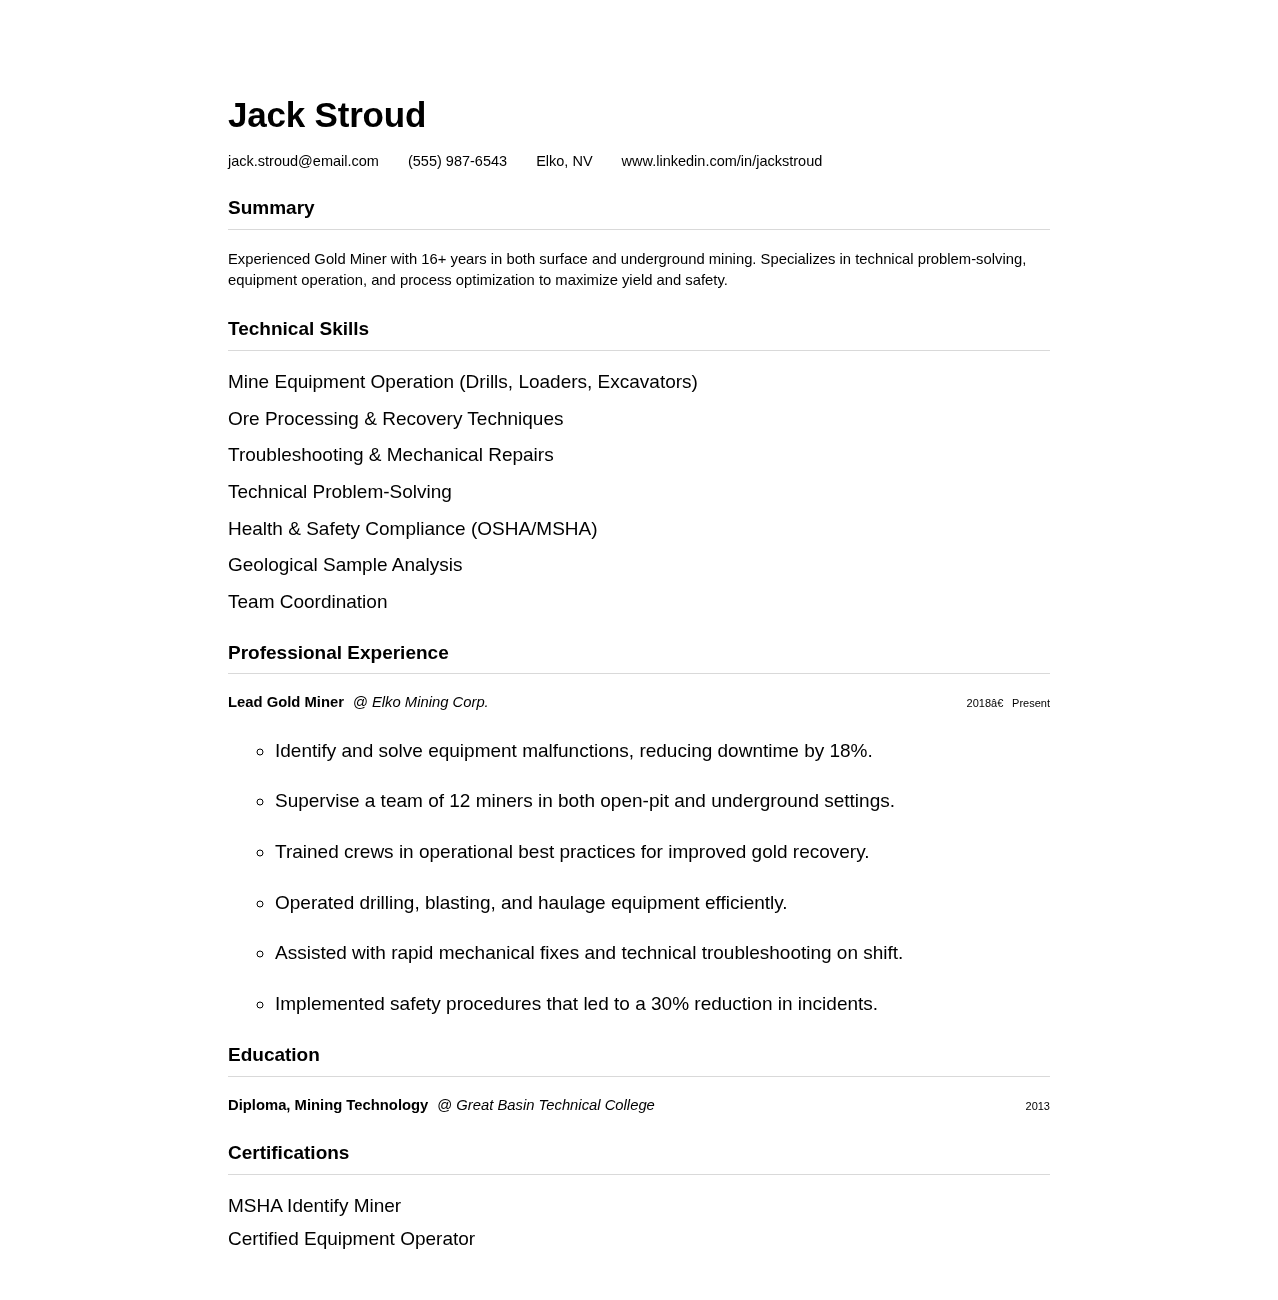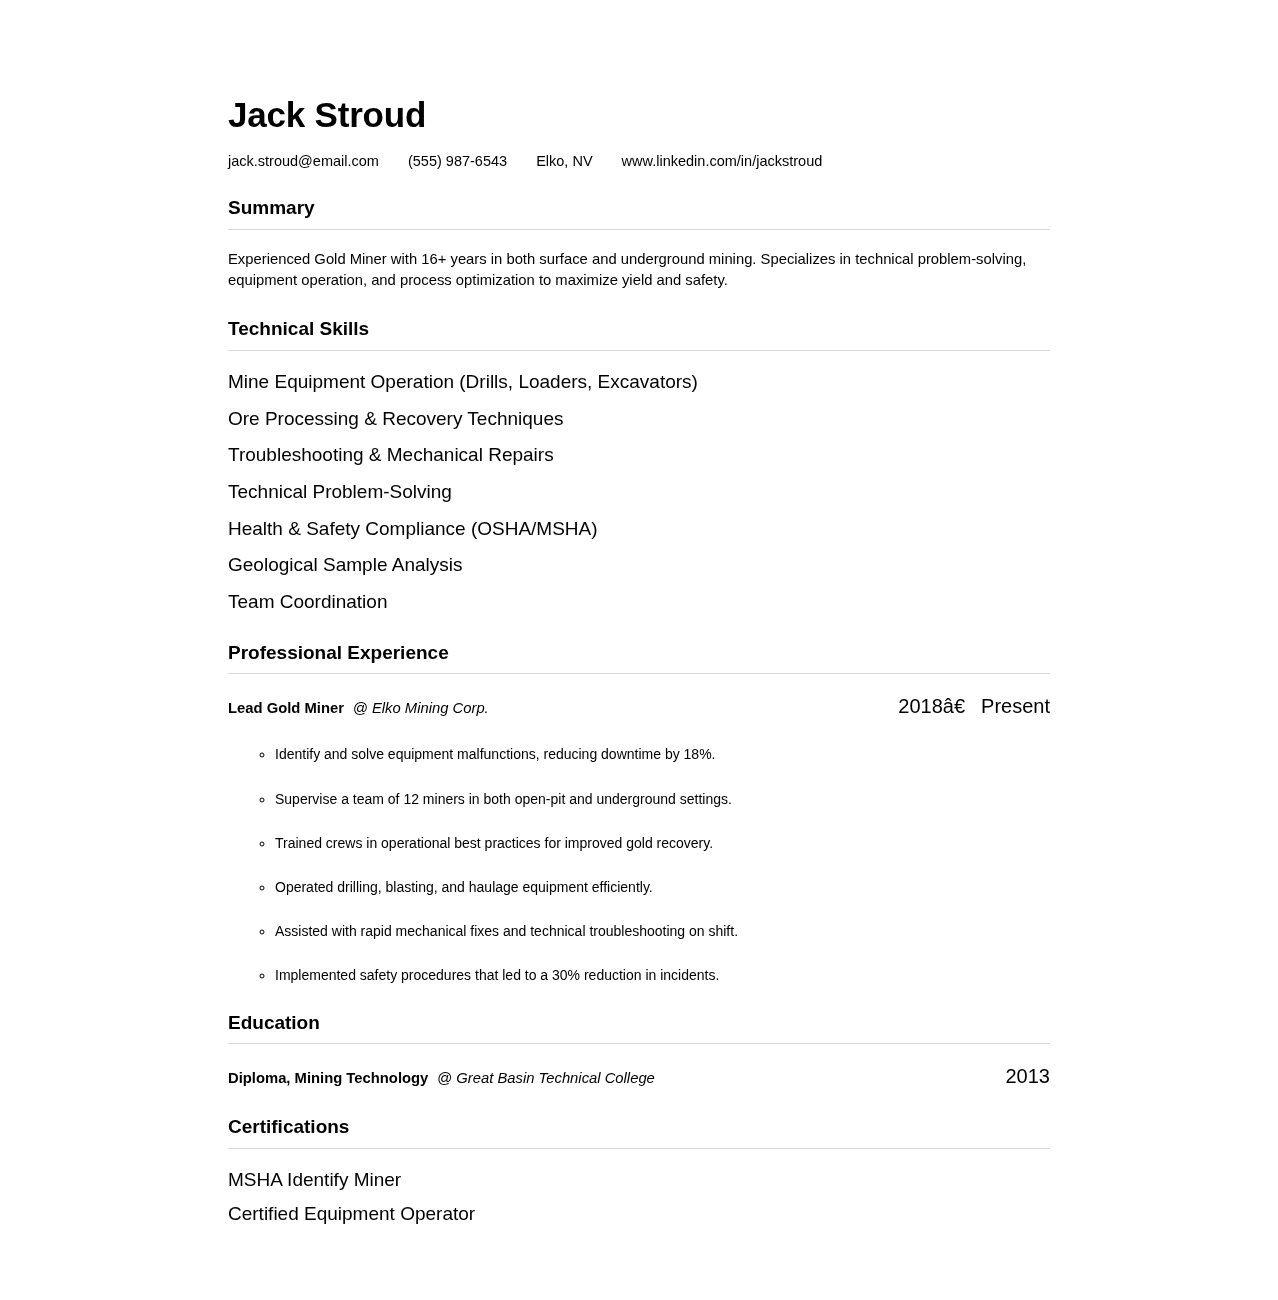--- a/index.html
+++ b/index.html
@@ -122,33 +122,33 @@
   }
   .entry-at {
     margin-left: 9px;
     font-weight: normal;
   }
   .entry-org {
     font-style: italic;
     margin-left: 4px;
   }
   .entry-dates {
-    font-size: 20px;
+    font-size: 11px;
     line-height: 1.3;
     white-space: nowrap;
     text-align: left;
   }
 
   .bullets {
     list-style: circle;
     margin: 2px 0 0 0;
     padding-left: 47px;
   }
   .bullets li {
-    font-size: 14px;
+    font-size: 19px;
     line-height: 1.3;
     margin-bottom: 13px;
     margin-top: 26px;
   }
   .bullets li:last-child {
     margin-bottom: 0;
   }
 
   .entry + .entry {
     margin-top: 14px;

